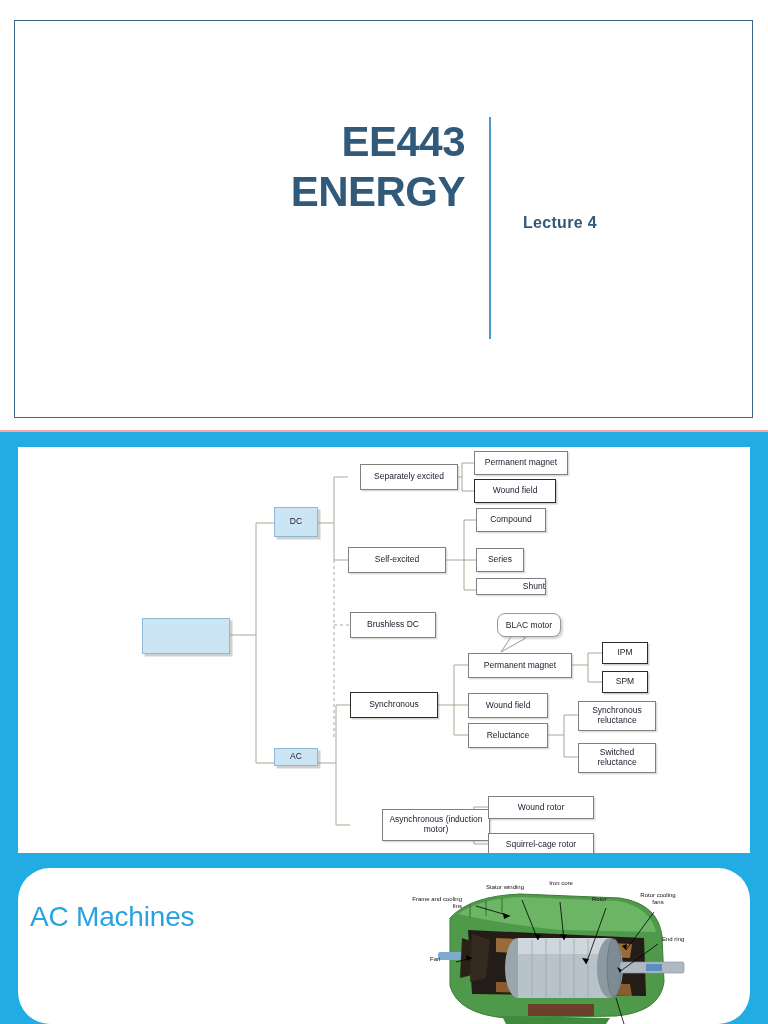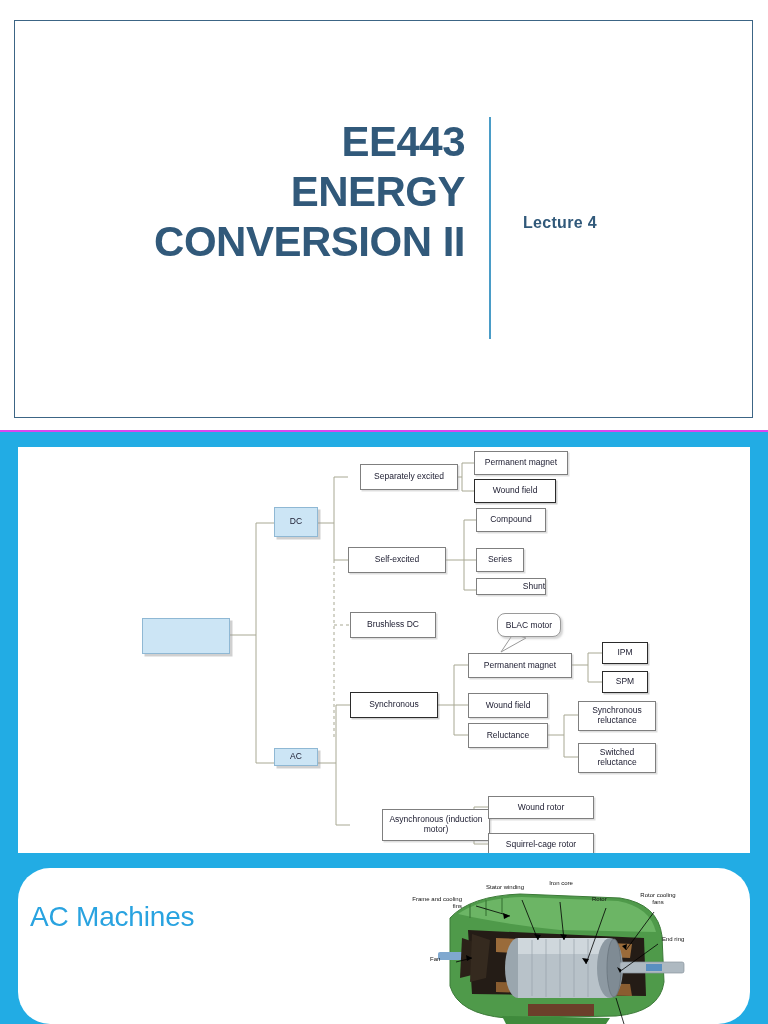--- a/index.html
+++ b/index.html
@@ -2,21 +2,21 @@
 <html><head>
 <meta charset="utf-8">
 <style>
   html,body{margin:0;padding:0;}
   body{
     width:768px;height:1024px;
     background:#ffffff;
     font-family:"Liberation Sans", sans-serif;
     overflow:hidden;
   }
-  .page{position:relative;width:768px;height:1024px;background:#d946ef;}
+  .page{position:relative;width:768px;height:1024px;background:#fca5a5;}
 
   
   .slide1{position:absolute;left:0;top:0;width:768px;height:430px;background:#ffffff;}
   .slide1-frame{
     position:absolute;left:14px;top:20px;width:739px;height:398px;
     border:1.5px solid #3c6585;box-sizing:border-box;background:#fff;
   }
   .title-wrap{
     position:absolute;left:0;top:96px;width:470px;
     text-align:right;padding-right:20px;box-sizing:border-box;
@@ -85,21 +85,20 @@
 <body>
 
 <div class="page">
 
   <div class="slide1">
     <div class="slide1-frame">
 
       <div class="title-wrap">
         <div class="title-line">EE443</div>
         <div class="title-line">ENERGY</div>
-        <div class="title-line">CONVERSION II</div>
       </div>
 
       <div class="title-divider"></div>
 
       <div class="lecture-label">Lecture 4</div>
     </div>
   </div>
 
   <div class="slide2">
     <div class="slide2-inner">

